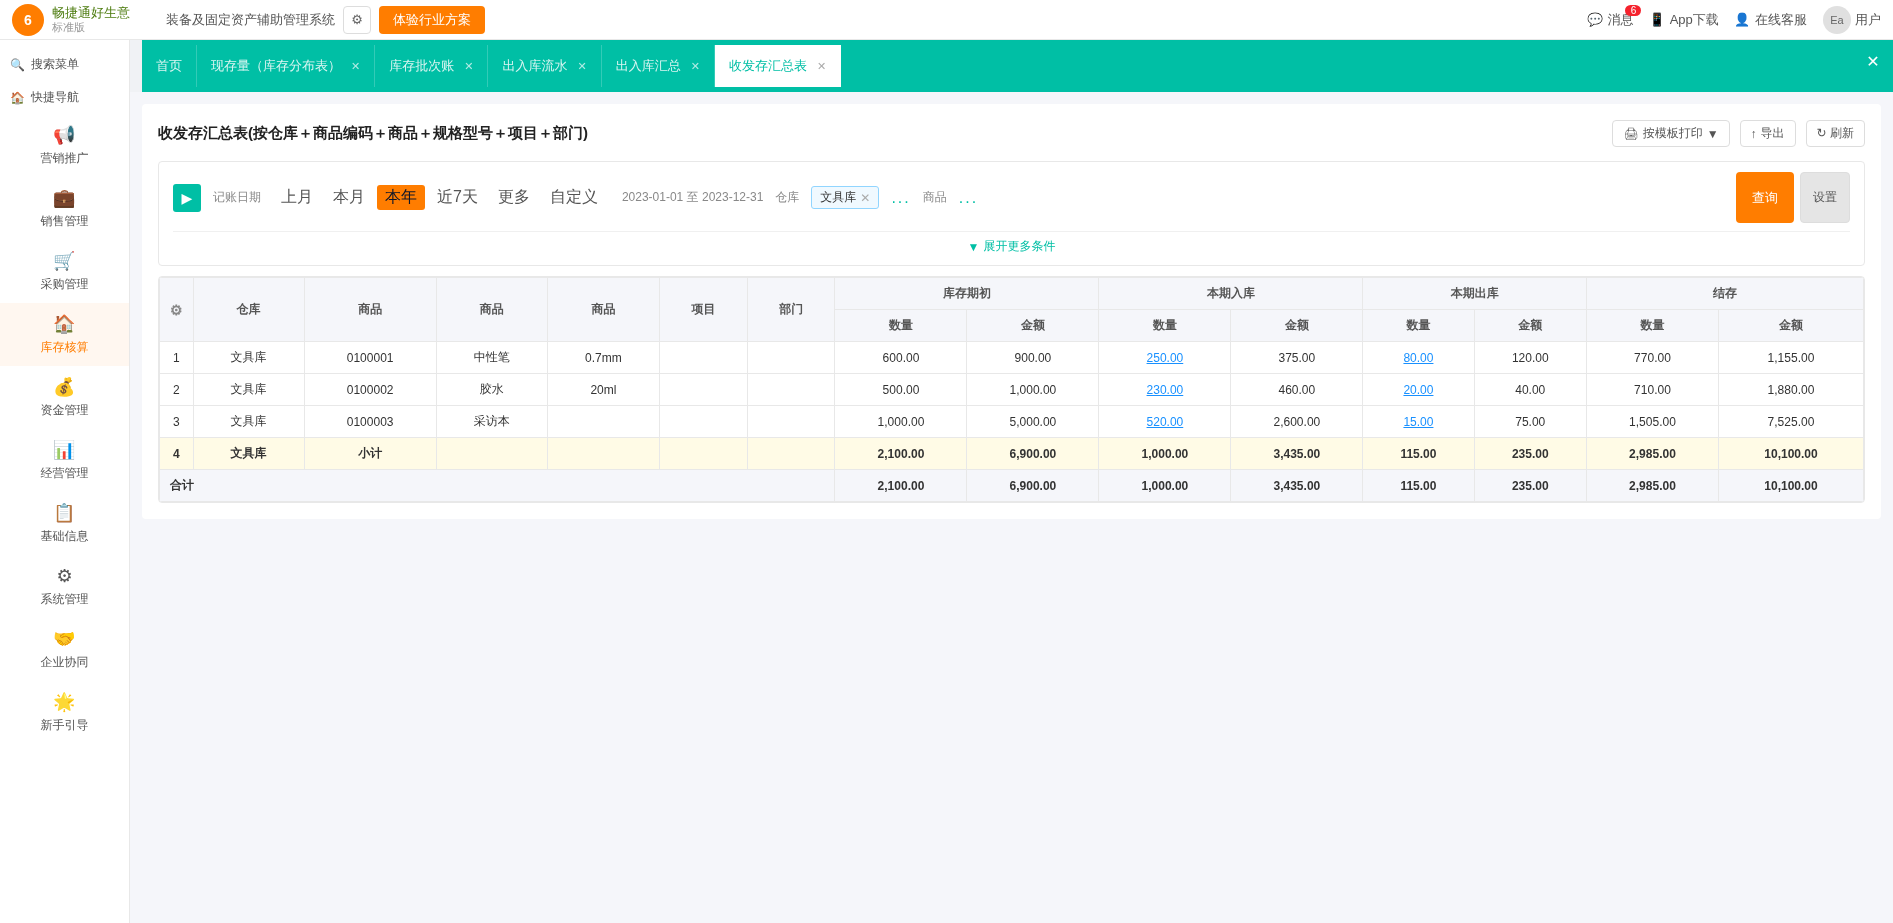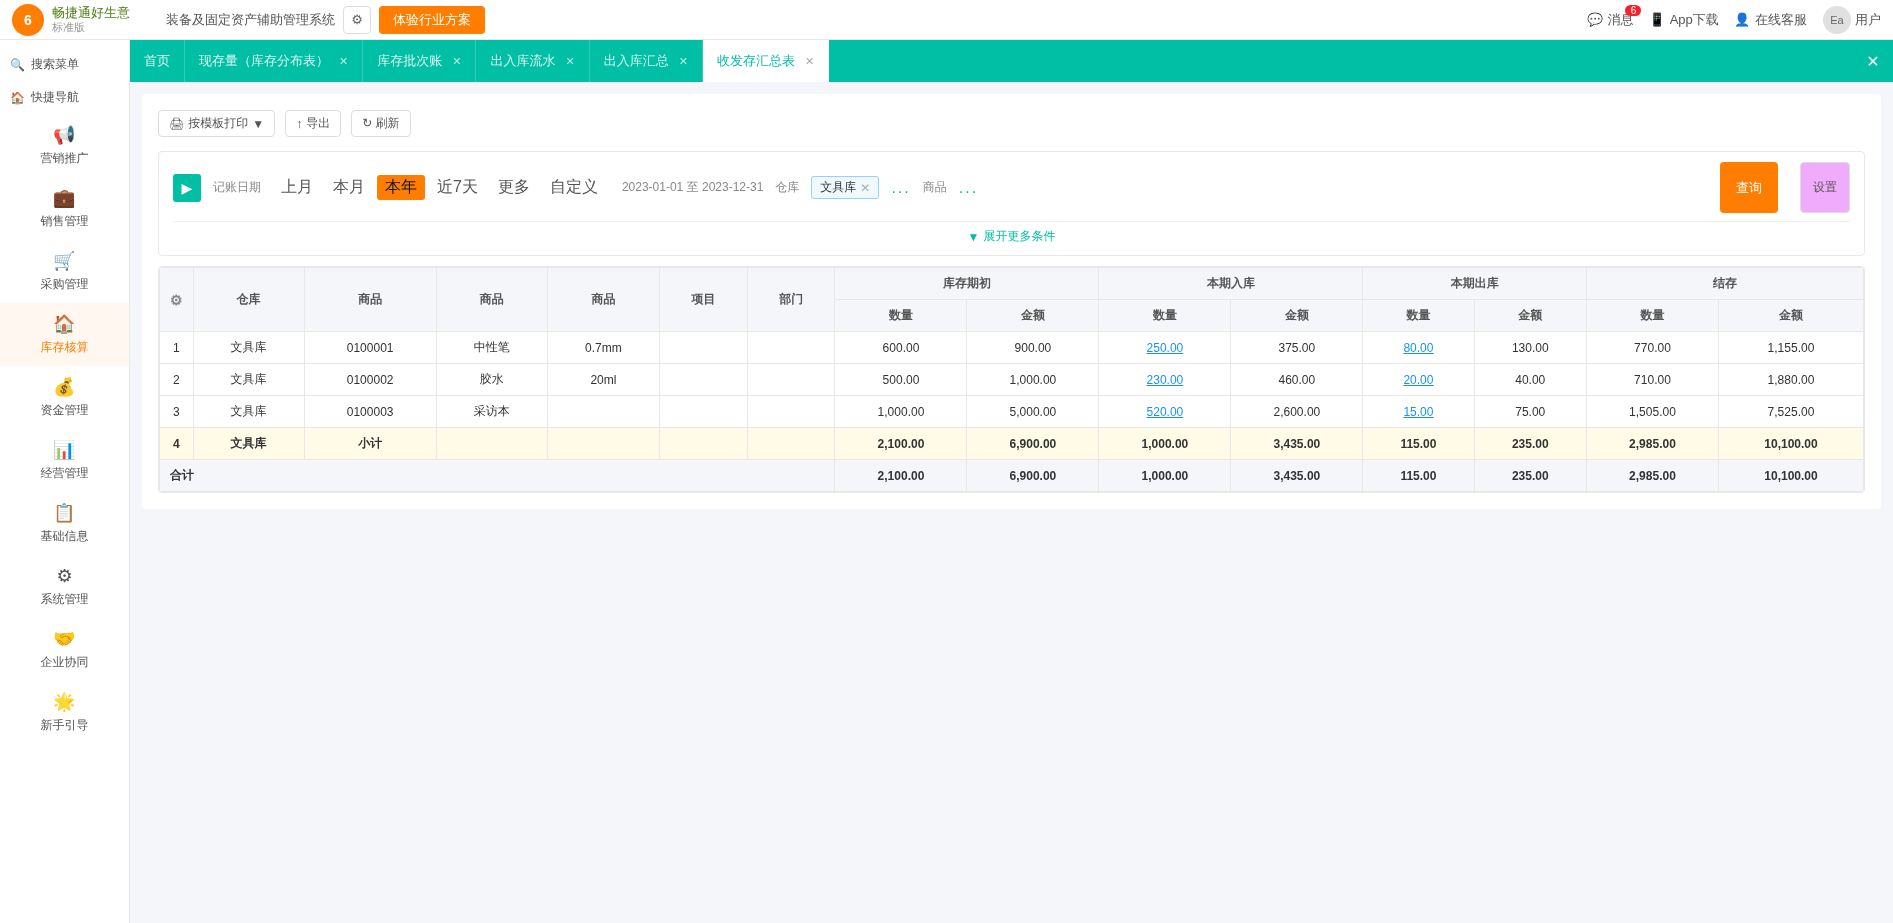--- a/index.html
+++ b/index.html
@@ -28,21 +28,21 @@
     .sidebar { width: 130px; background: #fff; border-right: 1px solid #e8e8e8; display: flex; flex-direction: column; padding-top: 8px; }
     .sidebar-item { display: flex; flex-direction: column; align-items: center; padding: 10px 0; cursor: pointer; color: #555; font-size: 12px; gap: 4px; }
     .sidebar-item.active { color: #ff7d00; background: #fff7f0; }
     .sidebar-item .s-icon { font-size: 18px; }
     .sidebar-item .s-label { font-size: 12px; }
 
     
     .right-panel { flex: 1; display: flex; flex-direction: column; overflow: hidden; }
 
     
-    .tab-bar { height: 42px; background: #00bfa5; display: flex; align-items: center; padding: 0 0; position: relative; }
+    .tab-bar { height: 52px; background: #00bfa5; display: flex; align-items: center; padding: 0 0; position: relative; margin-left: 12px; }
     .tab-bar .tab-close-all { position: absolute; right: 0; top: 0; width: 40px; height: 42px; display: flex; align-items: center; justify-content: center; color: #fff; cursor: pointer; font-size: 16px; }
     .tab-item { display: flex; align-items: center; padding: 0 14px; height: 42px; font-size: 13px; color: rgba(255,255,255,0.85); cursor: pointer; gap: 6px; border-right: 1px solid rgba(255,255,255,0.2); }
     .tab-item.active { background: #fff; color: #00bfa5; border-radius: 0; }
     .tab-item .tab-x { font-size: 11px; color: rgba(255,255,255,0.7); margin-left: 4px; }
     .tab-item.active .tab-x { color: #aaa; }
 
     
     .content-area { flex: 1; background: #f5f6fa; overflow-y: auto; padding: 0; }
     .page-container { background: #fff; margin: 12px; border-radius: 4px; padding: 16px; }
 
@@ -58,38 +58,38 @@
     .filter-label { font-size: 12px; color: #888; white-space: nowrap; }
     .date-tabs { display: flex; align-items: center; gap: 4px; }
     .date-tab { padding: 2px 8px; border-radius: 3px; cursor: pointer; font-size: 16px; color: #555; }
     .date-tab.active { background: #ff7d00; color: #0f172a; border-radius: 3px; }
     .date-range { font-size: 12px; color: #888; margin-left: 4px; }
     .filter-tag { display: flex; align-items: center; background: #f0f9ff; border: 1px solid #91d5ff; border-radius: 3px; padding: 2px 8px; font-size: 12px; gap: 4px; }
     .filter-tag .tag-x { cursor: pointer; color: #aaa; }
     .filter-ellipsis { color: #00bfa5; cursor: pointer; font-size: 16px; letter-spacing: 2px; }
     .expand-btn { display: flex; align-items: center; gap: 4px; color: #00bfa5; cursor: pointer; font-size: 12px; margin: 0 auto; }
     .search-btn { background: #ff7d00; color: #fff; border: none; padding: 5px 16px; border-radius: 4px; cursor: pointer; font-size: 13px; }
-    .settings-btn { background: #f0abfc; color: #555; border: 1px solid #ddd; padding: 16px 12px; border-radius: 4px; cursor: pointer; font-size: 12px; }
+    .settings-btn { background: #e5e5e5; color: #555; border: 1px solid #ddd; padding: 16px 12px; border-radius: 4px; cursor: pointer; font-size: 12px; }
     .filter-expand-row { display: flex; align-items: center; justify-content: center; border-top: 1px solid #f0f0f0; padding-top: 6px; }
 
     
     .table-wrapper { border: 1px solid #e8e8e8; border-radius: 4px; overflow: hidden; }
     table { width: 100%; border-collapse: collapse; font-size: 12px; }
     th, td { border: 1px solid #e8e8e8; padding: 7px 10px; text-align: center; white-space: nowrap; }
     th { background: #f5f6fa; font-weight: 600; color: #555; }
     td { color: #333; background: #fff; }
     .col-header-group th { background: #f5f6fa; }
     .link-text { color: #1890ff; text-decoration: underline; cursor: pointer; }
     .bold-row td { font-weight: bold; background: #fffbe6 !important; }
     .footer-row td { font-weight: bold; background: #f5f6fa !important; }
     .gear-cell { width: 30px; }
     .settings-gear { cursor: pointer; color: #888; font-size: 14px; }
 
     
-    .filter-search-wrap { margin-left: auto; display: flex; gap: 22px; }
+    .filter-search-wrap { margin-left: auto; display: flex; gap: 6px; }
 
     
     .sidebar-search { display: flex; align-items: center; padding: 8px 10px; gap: 6px; cursor: pointer; color: #555; font-size: 12px; }
   </style>
 </head>
 <body>
 
 <div class="app-wrapper">
 
   <div class="top-bar">
@@ -207,20 +207,21 @@
           <span>收发存汇总表</span>
           <span class="tab-x" style="color:#aaa;">✕</span>
         </div>
         <div class="tab-close-all">✕</div>
       </div>
 
       <div class="content-area">
         <div class="page-container">
 
           <div class="page-title">
+            <span>收发存汇总表(按仓库＋商品编码＋商品＋规格型号＋项目＋部门)</span>
             <div class="page-actions">
               <button class="btn-outline">
                 <span>🖨</span>
                 <span>按模板打印</span>
                 <span>▼</span>
               </button>
               <button class="btn-outline">
                 <span>↑</span>
                 <span>导出</span>
               </button>
@@ -307,21 +308,21 @@
                     <td>0100001</td>
                     <td>中性笔</td>
                     <td>0.7mm</td>
                     <td></td>
                     <td></td>
                     <td>600.00</td>
                     <td>900.00</td>
                     <td><span class="link-text">250.00</span></td>
                     <td>375.00</td>
                     <td><span class="link-text">80.00</span></td>
-                    <td>130.00</td>
+                    <td>120.00</td>
                     <td>770.00</td>
                     <td>1,155.00</td>
                   </tr>
                   <tr>
                     <td>2</td>
                     <td>文具库</td>
                     <td>0100002</td>
                     <td>胶水</td>
                     <td>20ml</td>
                     <td></td>

